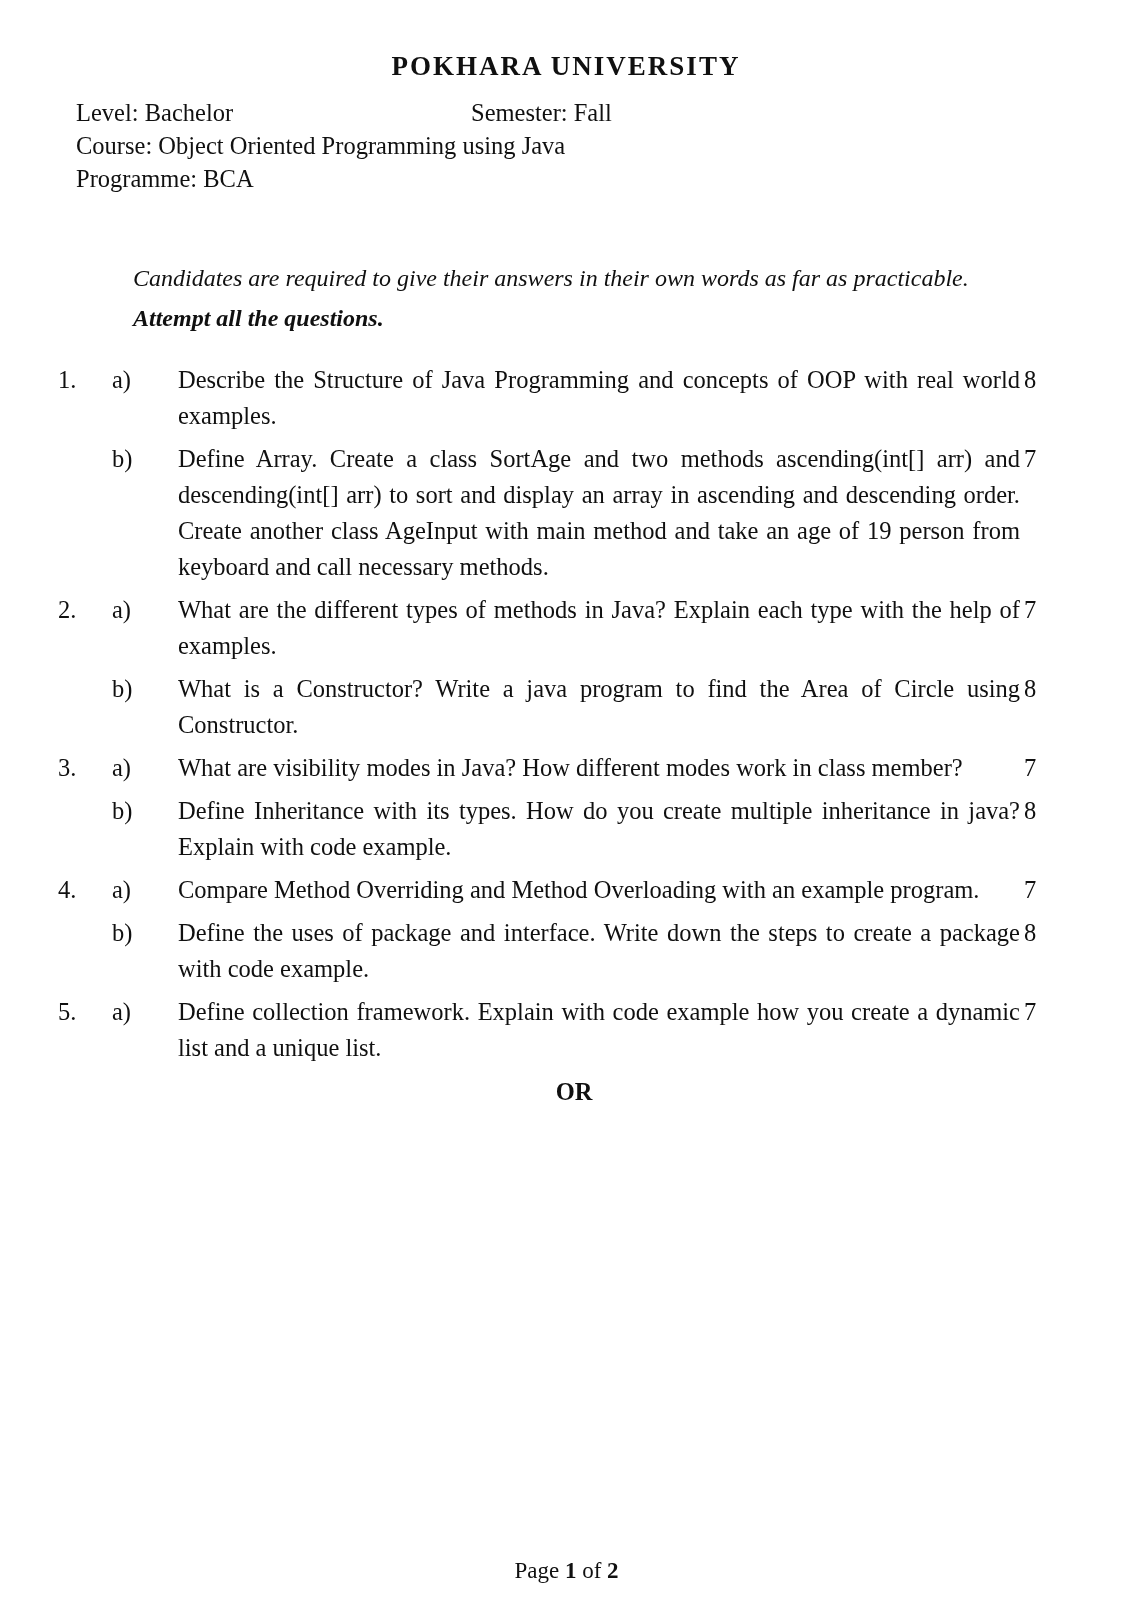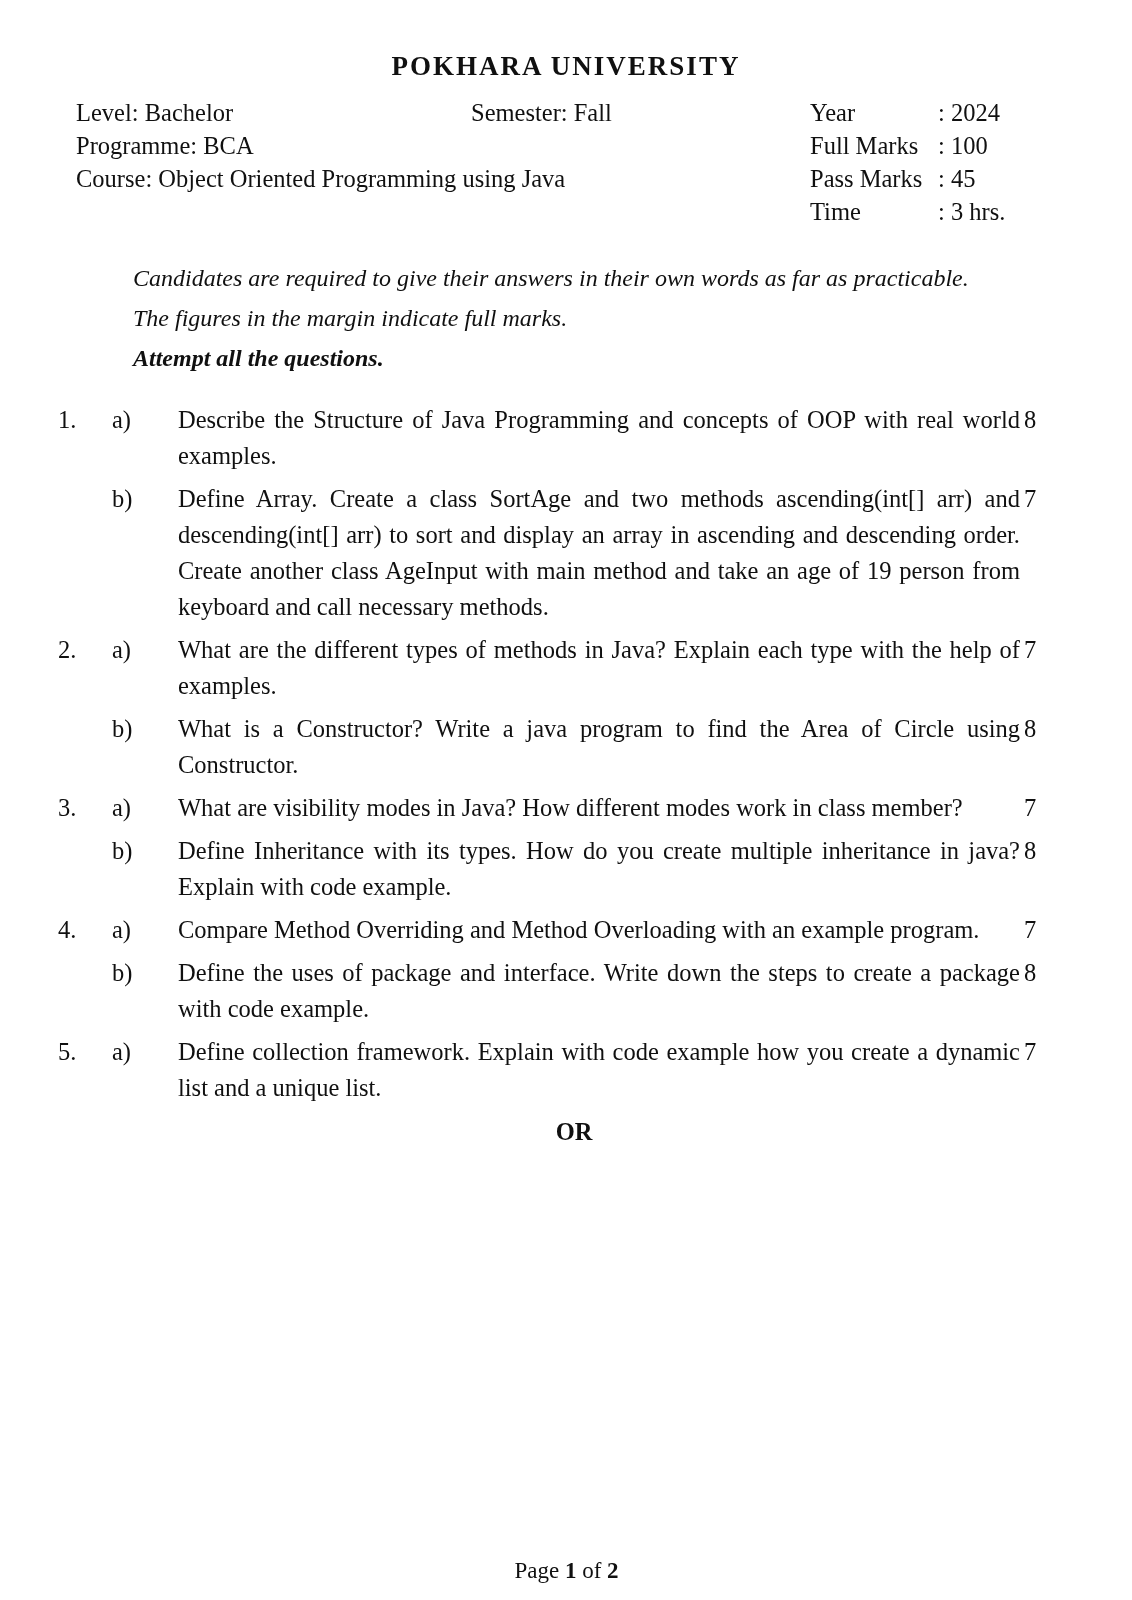--- a/index.html
+++ b/index.html
@@ -177,50 +177,31 @@
 
   <div class="uni-title">POKHARA UNIVERSITY</div>
 
   <div class="meta">
     <div class="meta-left">
       <div class="meta-row">
         <span>Level: Bachelor</span>
         <span class="meta-semester">Semester: Fall</span>
       </div>
       <div class="meta-row">
+        <span>Course: Object Oriented Programming using Java</span>
+      </div>
+      <div class="meta-row">
         <span>Programme: BCA</span>
       </div>
-      <div class="meta-row">
-        <span>Course: Object Oriented Programming using Java</span>
-      </div>
-    </div>
-
-    <div class="meta-right">
-      <div class="mr">
-        <span class="mr-label">Year</span>
-        <span class="mr-value">: 2024</span>
-      </div>
-      <div class="mr">
-        <span class="mr-label">Full Marks</span>
-        <span class="mr-value">: 100</span>
-      </div>
-      <div class="mr">
-        <span class="mr-label">Pass Marks</span>
-        <span class="mr-value">: 45</span>
-      </div>
-      <div class="mr">
-        <span class="mr-label">Time</span>
-        <span class="mr-value">: 3 hrs.</span>
-      </div>
-    </div>
+    </div>
+
   </div>
 
   <div class="instructions">
     <div class="instr-line para">Candidates are required to give their answers in their own words as far as practicable.</div>
-    <div class="instr-line">The figures in the margin indicate full marks.</div>
     <div class="instr-line bold">Attempt all the questions.</div>
   </div>
 
   <div class="questions">
 
     <div class="qrow">
       <div class="qnum">1.</div>
       <div class="qletter">a)</div>
       <div class="qbody">Describe the Structure of Java Programming and concepts of OOP with real world examples.</div>
       <div class="qmarks">8</div>

